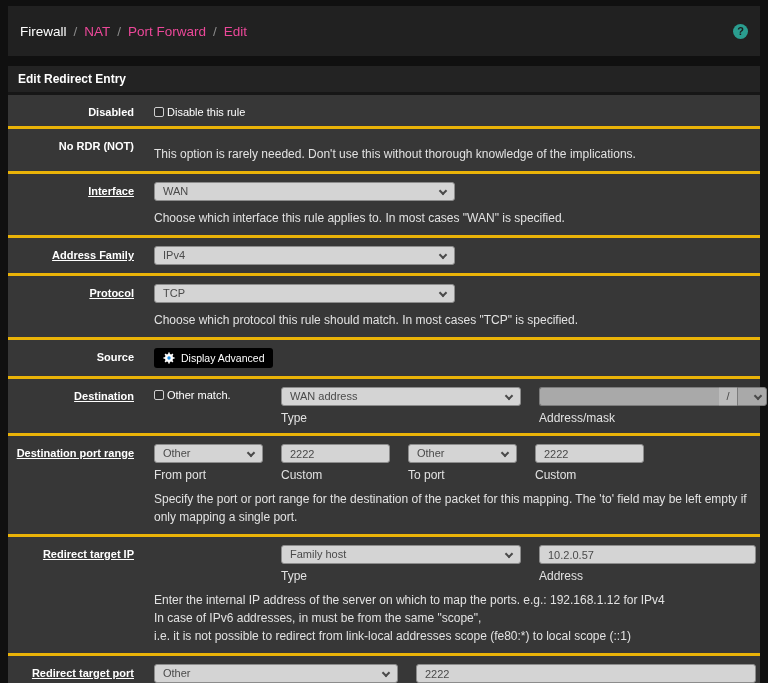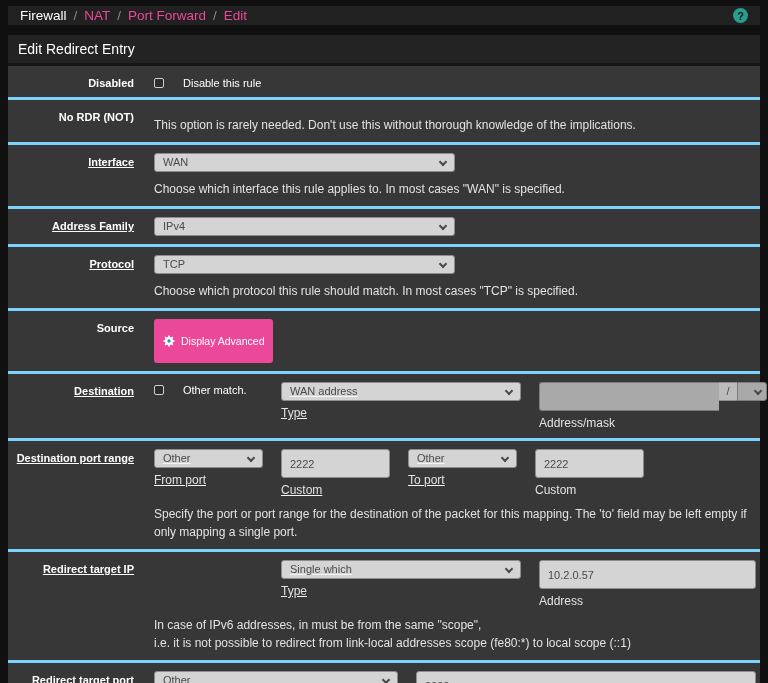--- a/index.html
+++ b/index.html
@@ -9,21 +9,21 @@
     background:#101010;
     font-family:"Liberation Sans", sans-serif;
     color:#f5f5f5;
     font-size:11px;
   }
 
   
   .topbar {
     margin:6px 8px 0 8px;
     background:#212121;
-    height:19px;
+    height:50px;
     display:flex; align-items:center;
     padding:0 12px;
     font-size:13.5px;
     justify-content:space-between;
   }
   .crumb-plain { color:#ffffff; }
   .crumb-link  { color:#ec4899; }
   .crumb-sep   { color:#8a8a8a; margin:0 7px; }
   .help-circle {
     margin-left:auto;
@@ -31,44 +31,44 @@
     background:#2a9d8f; color:#1c1c1c;
     font-weight:bold; font-size:11px;
     display:flex; align-items:center; justify-content:center;
   }
 
   
   .panel { margin:10px 8px 0 8px; background:#373737; }
   .panel-heading {
     background:#232323;
     padding:6px 10px;
-    font-weight:normal; font-size:14px; color:#ffffff;
+    font-weight:bold; font-size:12px; color:#ffffff;
     border-bottom:3px solid #161616;
   }
 
   .form-row {
     display:flex;
     padding:8px 4px 8px 0;
-    border-bottom:3px solid #7dd3fc;
+    border-bottom:3px solid #eab308;
   }
   .form-row:last-child { border-bottom:none; }
   .label-col {
     width:126px; flex-shrink:0;
     text-align:right;
     font-weight:bold; font-size:11px; color:#ffffff;
     padding-top:3px;
   }
   .label-col.u { text-decoration:underline; }
   .content-col { flex:1; padding-left:20px; }
 
   .help-text { color:#e2e2e2; font-size:12px; margin-top:8px; line-height:1.5; }
   .sub-label { color:#e2e2e2; font-size:12px; margin-top:5px; }
 
   
-  .checkline { display:flex; align-items:center; gap:19px; padding-top:3px; color:#ffffff; }
+  .checkline { display:flex; align-items:center; gap:3px; padding-top:3px; color:#ffffff; }
   .cb {
     width:10px; height:10px; flex-shrink:0;
     background:#2d2d2d; border:1px solid #cfcfcf; border-radius:2px;
   }
 
   .select {
     position:relative;
     background:#d4d4d4;
     border:1px solid #8c8c8c;
     border-radius:3px;
@@ -82,44 +82,44 @@
     width:6px; height:6px;
     border-right:2px solid #4a4a4a; border-bottom:2px solid #4a4a4a;
     transform:rotate(45deg);
   }
   .select.disabled { background:#a9a9a9; border-color:#7c7c7c; }
 
   input.txt {
     background:#d4d4d4;
     border:1px solid #8c8c8c;
     border-radius:3px;
-    height:29px;
+    height:19px;
     padding:0 8px;
     color:#4a4a4a; font-size:11px;
     font-family:"Liberation Sans", sans-serif;
     width:100%;
   }
   input.txt.disabled { background:#a9a9a9; border-color:#7c7c7c; }
 
   .btn-blue {
     display:inline-flex; align-items:center; gap:6px;
-    background:#ec4899; color:#ffffff;
+    background:#000000; color:#ffffff;
     border:none; border-radius:3px;
-    padding:16px 9px;
+    padding:4px 9px;
     font-size:10.5px;
     font-family:"Liberation Sans", sans-serif;
     cursor:pointer;
   }
 
   
   .flexrow { display:flex; }
   .w300 { width:301px; }
   .col-invert { width:127px; flex-shrink:0; }
   .col-240 { width:240px; flex-shrink:0; }
-  .gap18 { margin-right:18px;text-decoration:underline; }
+  .gap18 { margin-right:18px; }
   .col-109 { width:109px; flex-shrink:0; }
   .col-244 { width:244px; flex-shrink:0; }
   .col-grow { flex:1; }
   .indent127 { margin-left:127px; }
 
   
   .addr-group { width:228px; display:flex; flex-shrink:0; }
   .addr-group input.txt { border-radius:3px 0 0 3px; border-right:none; }
   .addon {
     width:18px; flex-shrink:0;
@@ -275,31 +275,32 @@
       <div class="help-text">Specify the port or port range for the destination of the packet for this mapping. The 'to' field may be left empty if only mapping a single port.</div>
     </div>
   </div>
 
   <div class="form-row">
     <div class="label-col u">Redirect target IP</div>
     <div class="content-col">
       <div class="flexrow indent127">
         <div class="col-240 gap18">
           <div class="select">
-            <span>Single which</span>
+            <span>Family host</span>
             <span class="chev"></span>
           </div>
           <div class="sub-label">Type</div>
         </div>
         <div class="col-grow">
           <input class="txt" value="10.2.0.57" style="">
           <div class="sub-label">Address</div>
         </div>
       </div>
       <div class="help-text">
+        <div>Enter the internal IP address of the server on which to map the ports. e.g.: 192.168.1.12 for IPv4</div>
         <div>In case of IPv6 addresses, in must be from the same "scope",</div>
         <div>i.e. it is not possible to redirect from link-local addresses scope (fe80:*) to local scope (::1)</div>
       </div>
     </div>
   </div>
 
   <div class="form-row">
     <div class="label-col u">Redirect target port</div>
     <div class="content-col">
       <div class="flexrow">

